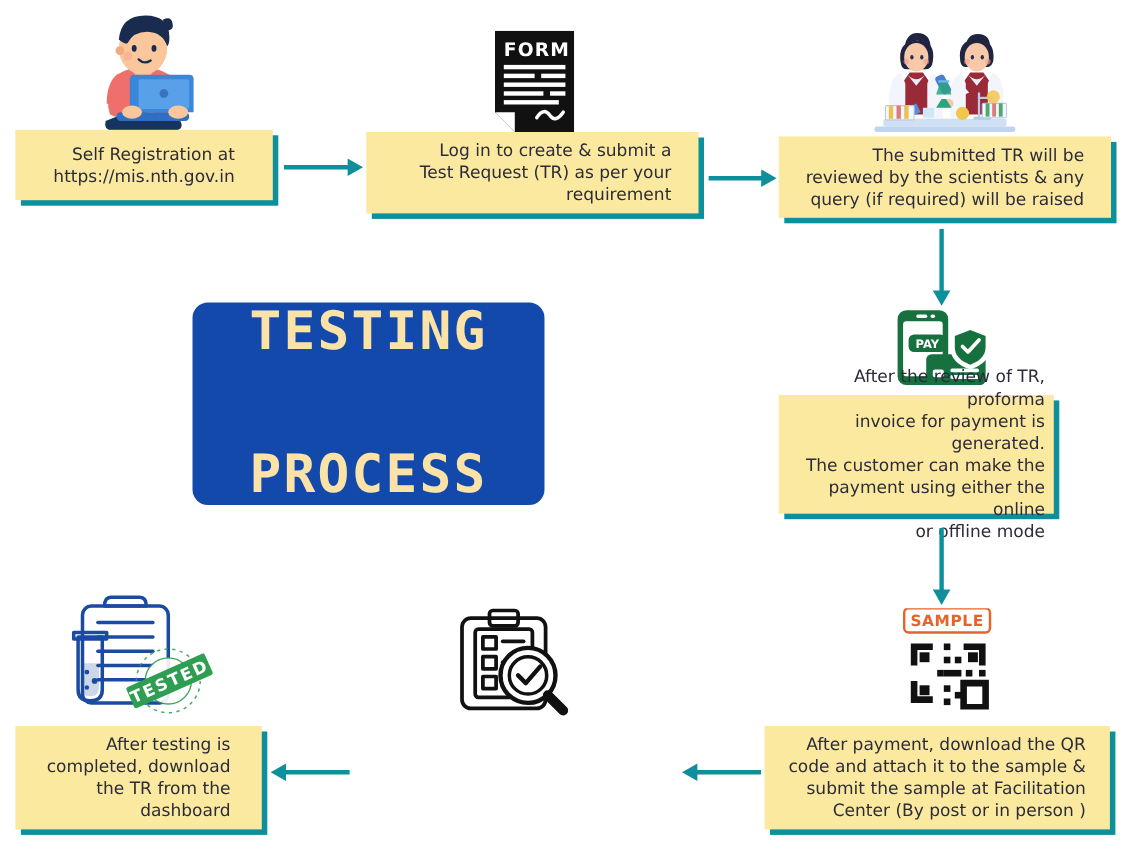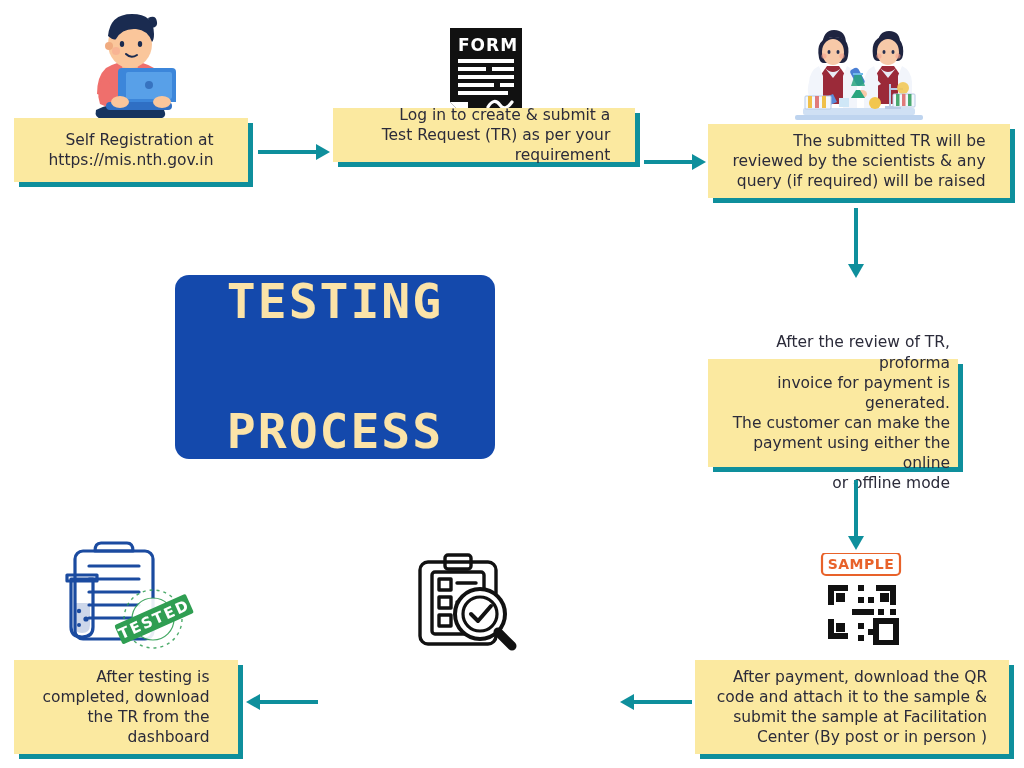--- a/index.html
+++ b/index.html
@@ -171,20 +171,41 @@
       <rect x="100" y="74" width="14" height="2" fill="#b8cbe6"></rect>
       <circle cx="114" cy="74" r="6" fill="#f2c64d" opacity="0.85"></circle>
 
       <rect x="104" y="80" width="22" height="13" rx="1" fill="#f4f8fd" stroke="#b8cbe6" stroke-width="1"></rect>
       <rect x="107" y="80" width="3.5" height="12" fill="#4aa870"></rect>
       <rect x="113" y="80" width="3.5" height="12" fill="#e07a7a"></rect>
       <rect x="119" y="80" width="3.5" height="12" fill="#4aa870"></rect>
     </svg>
   </div>
 
+  <div class="icon-wrap" style="left:812px; top:280px; width:94px; height:74px;">
+    <svg width="94" height="74" viewBox="0 0 94 74">
+
+      <rect x="4" y="2" width="46" height="68" rx="8" fill="#17713f"></rect>
+      <rect x="9" y="12" width="36" height="50" rx="3" fill="#ffffff"></rect>
+      <rect x="21" y="6" width="10" height="3" rx="1.5" fill="#ffffff"></rect>
+      <rect x="34" y="6" width="4" height="3" rx="1.5" fill="#ffffff"></rect>
+
+      <rect x="14" y="24" width="34" height="16" rx="5" fill="#17713f"></rect>
+      <text x="31" y="36" text-anchor="middle" font-family="DejaVu Sans, sans-serif" font-size="10.5" font-weight="bold" fill="#ffffff">PAY</text>
+
+      <rect x="30" y="42" width="54" height="28" rx="5" fill="#17713f"></rect>
+      <rect x="36" y="56" width="10" height="7" rx="2" fill="#ffffff"></rect>
+      <rect x="52" y="55" width="26" height="3.5" rx="1.5" fill="#ffffff"></rect>
+      <rect x="52" y="61" width="26" height="3.5" rx="1.5" fill="#ffffff"></rect>
+
+      <path d="M70 16 l18 7 v13 q0 14 -18 20 q-18 -6 -18 -20 v-13z" fill="#ffffff"></path>
+      <path d="M70 20 l14 5.5 v10 q0 11 -14 16 q-14 -5 -14 -16 v-10z" fill="#17713f"></path>
+      <path d="M63 35 l5 5 l10 -11" stroke="#ffffff" stroke-width="3.4" fill="none" stroke-linecap="round" stroke-linejoin="round"></path>
+    </svg>
+  </div>
 
   <div class="icon-wrap" style="left:818px; top:553px; width:88px; height:92px;">
     <svg width="88" height="92" viewBox="0 0 88 92">
 
       <rect x="4" y="0" width="78" height="22" rx="4" fill="#ffffff" stroke="#e8622a" stroke-width="2.2"></rect>
       <text x="43" y="16" text-anchor="middle" font-family="DejaVu Sans, sans-serif" font-size="14" font-weight="bold" fill="#e8622a" letter-spacing="0.5">SAMPLE</text>
 
       <g fill="#111111">
         <path d="M10 32 h20 v6 h-14 v14 h-6z"></path>
         <path d="M58 32 h20 v20 h-6 v-14 h-14z"></path>
@@ -255,21 +276,21 @@
       <g transform="rotate(-24 96 84)">
         <rect x="58" y="74" width="78" height="21" rx="2" fill="#2f9e52"></rect>
         <text x="97" y="90" text-anchor="middle" font-family="DejaVu Sans, sans-serif" font-size="15" font-weight="bold" fill="#ffffff" letter-spacing="2">TESTED</text>
       </g>
     </svg>
   </div>
 
   <div class="fbox" style="left:14px; top:118px; width:234px; height:64px;">Self Registration at
 https://mis.nth.gov.in</div>
 
-  <div class="fbox" style="left:333px; top:108px; width:302px; height:54px;padding-left:32px;">Log in to create &amp; submit a
+  <div class="fbox" style="left:333px; top:120px; width:302px; height:74px;padding-left:32px;">Log in to create &amp; submit a
 Test Request (TR) as per your
 requirement</div>
 
   <div class="fbox" style="left:708px; top:124px; width:302px; height:74px;">The submitted TR will be
 reviewed by the scientists &amp; any
 query (if required) will be raised</div>
 
   <div class="fbox" style="left:708px; top:359px; width:250px; height:108px;">After the review of TR, proforma
 invoice for payment is generated.
 The customer can make the

